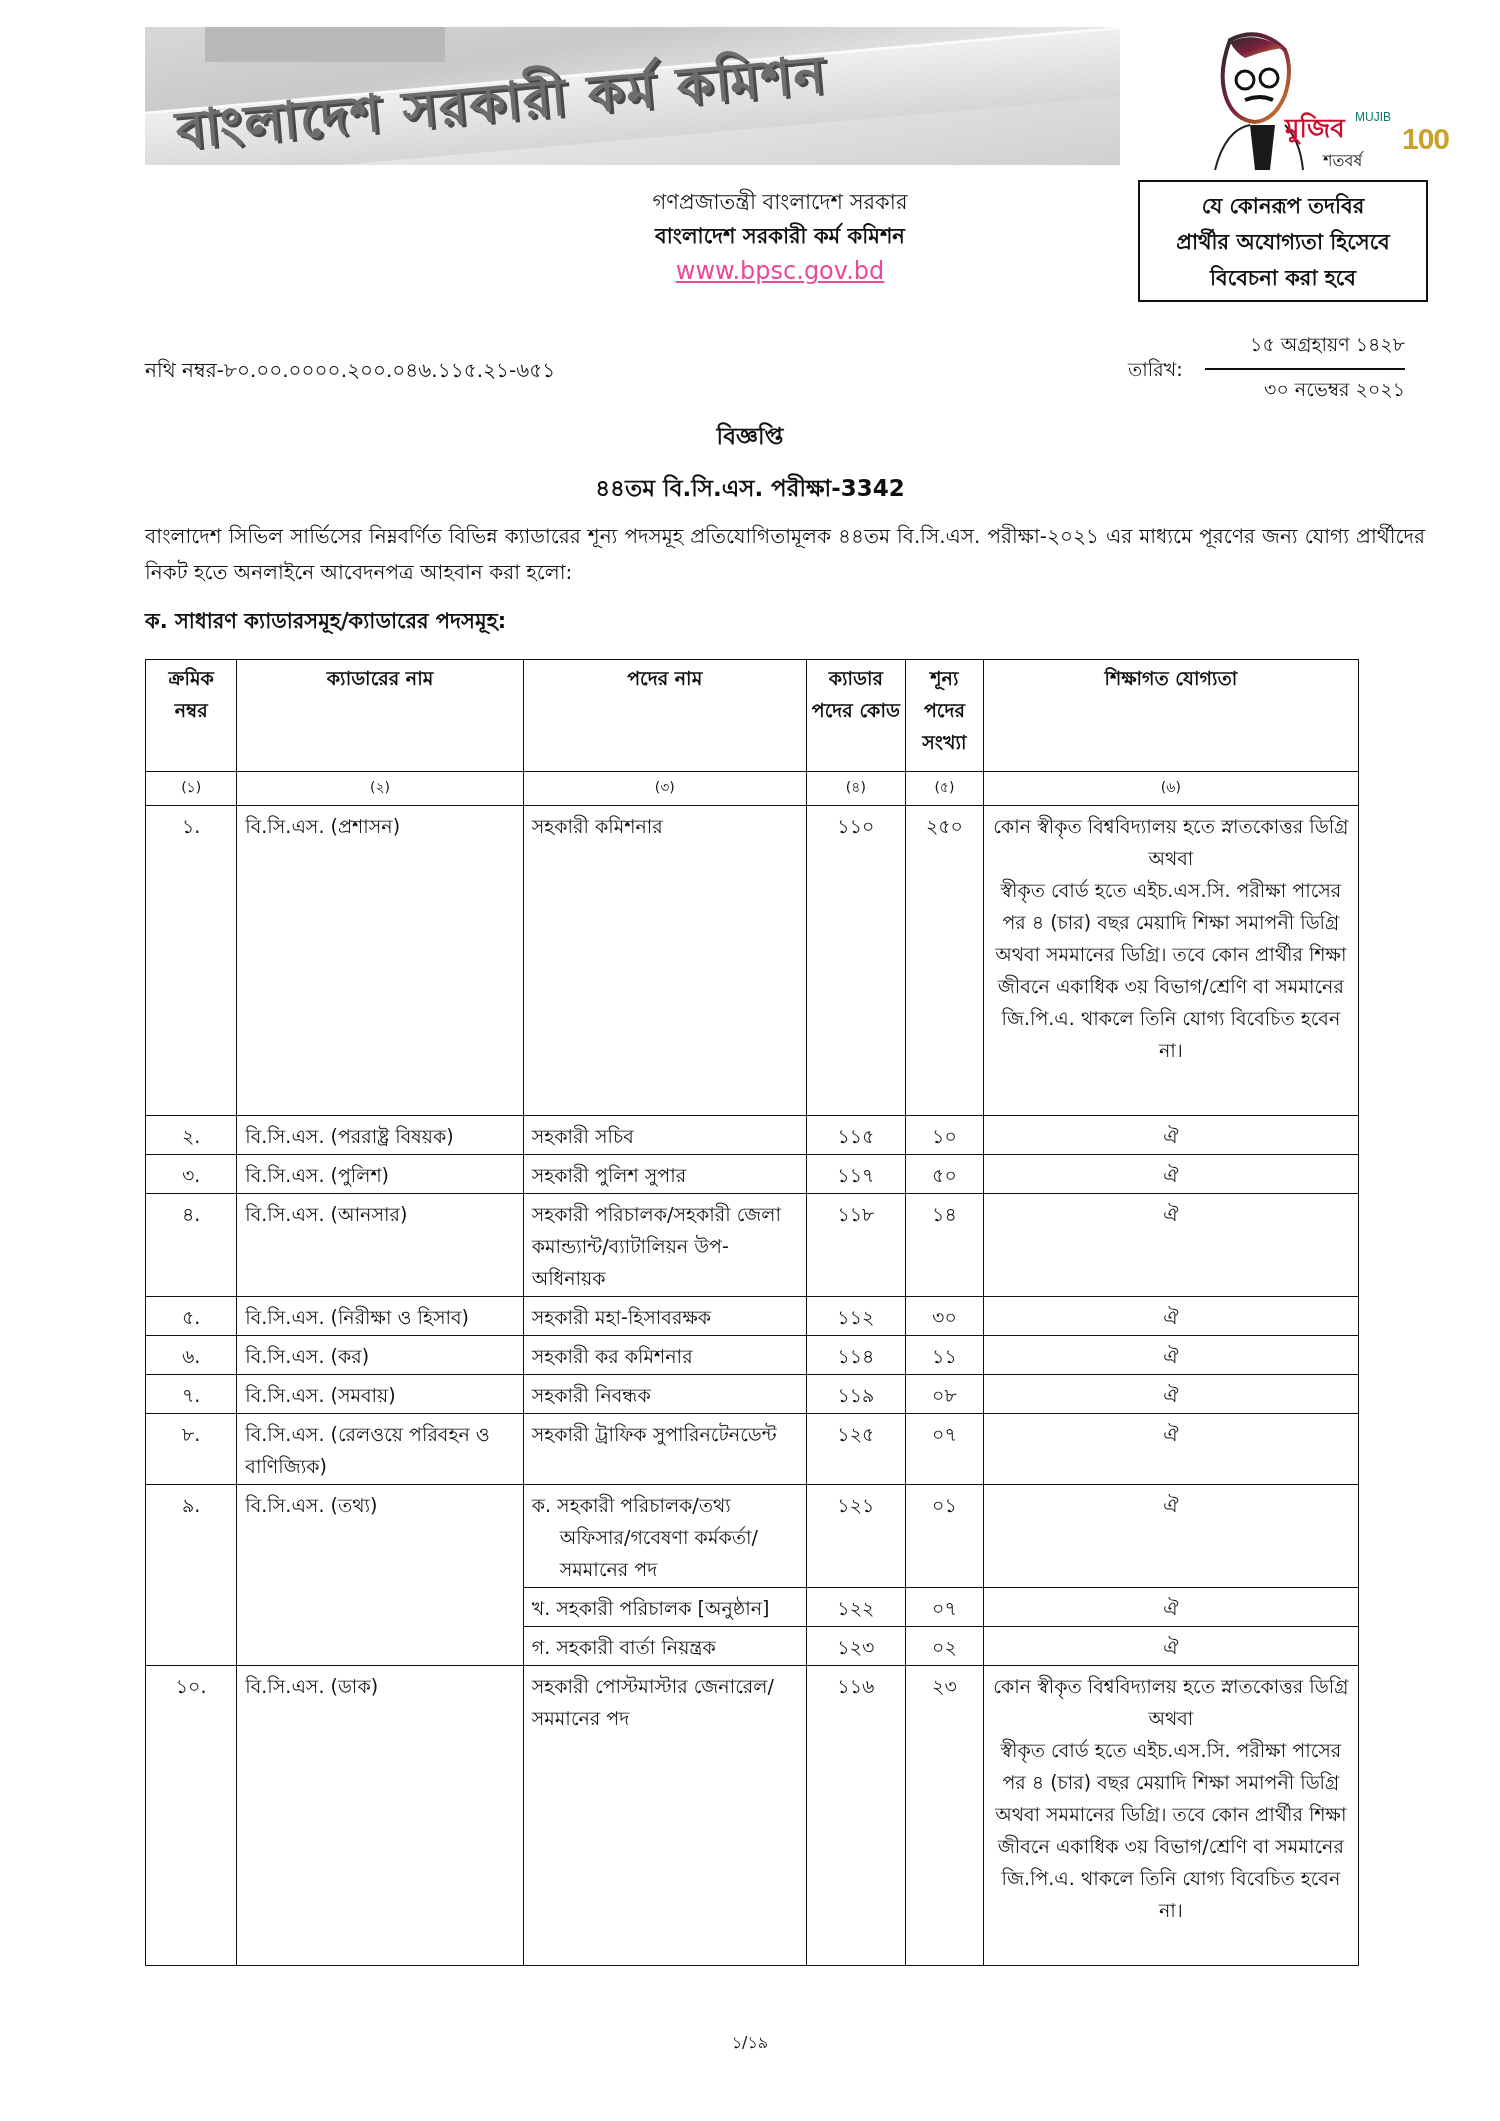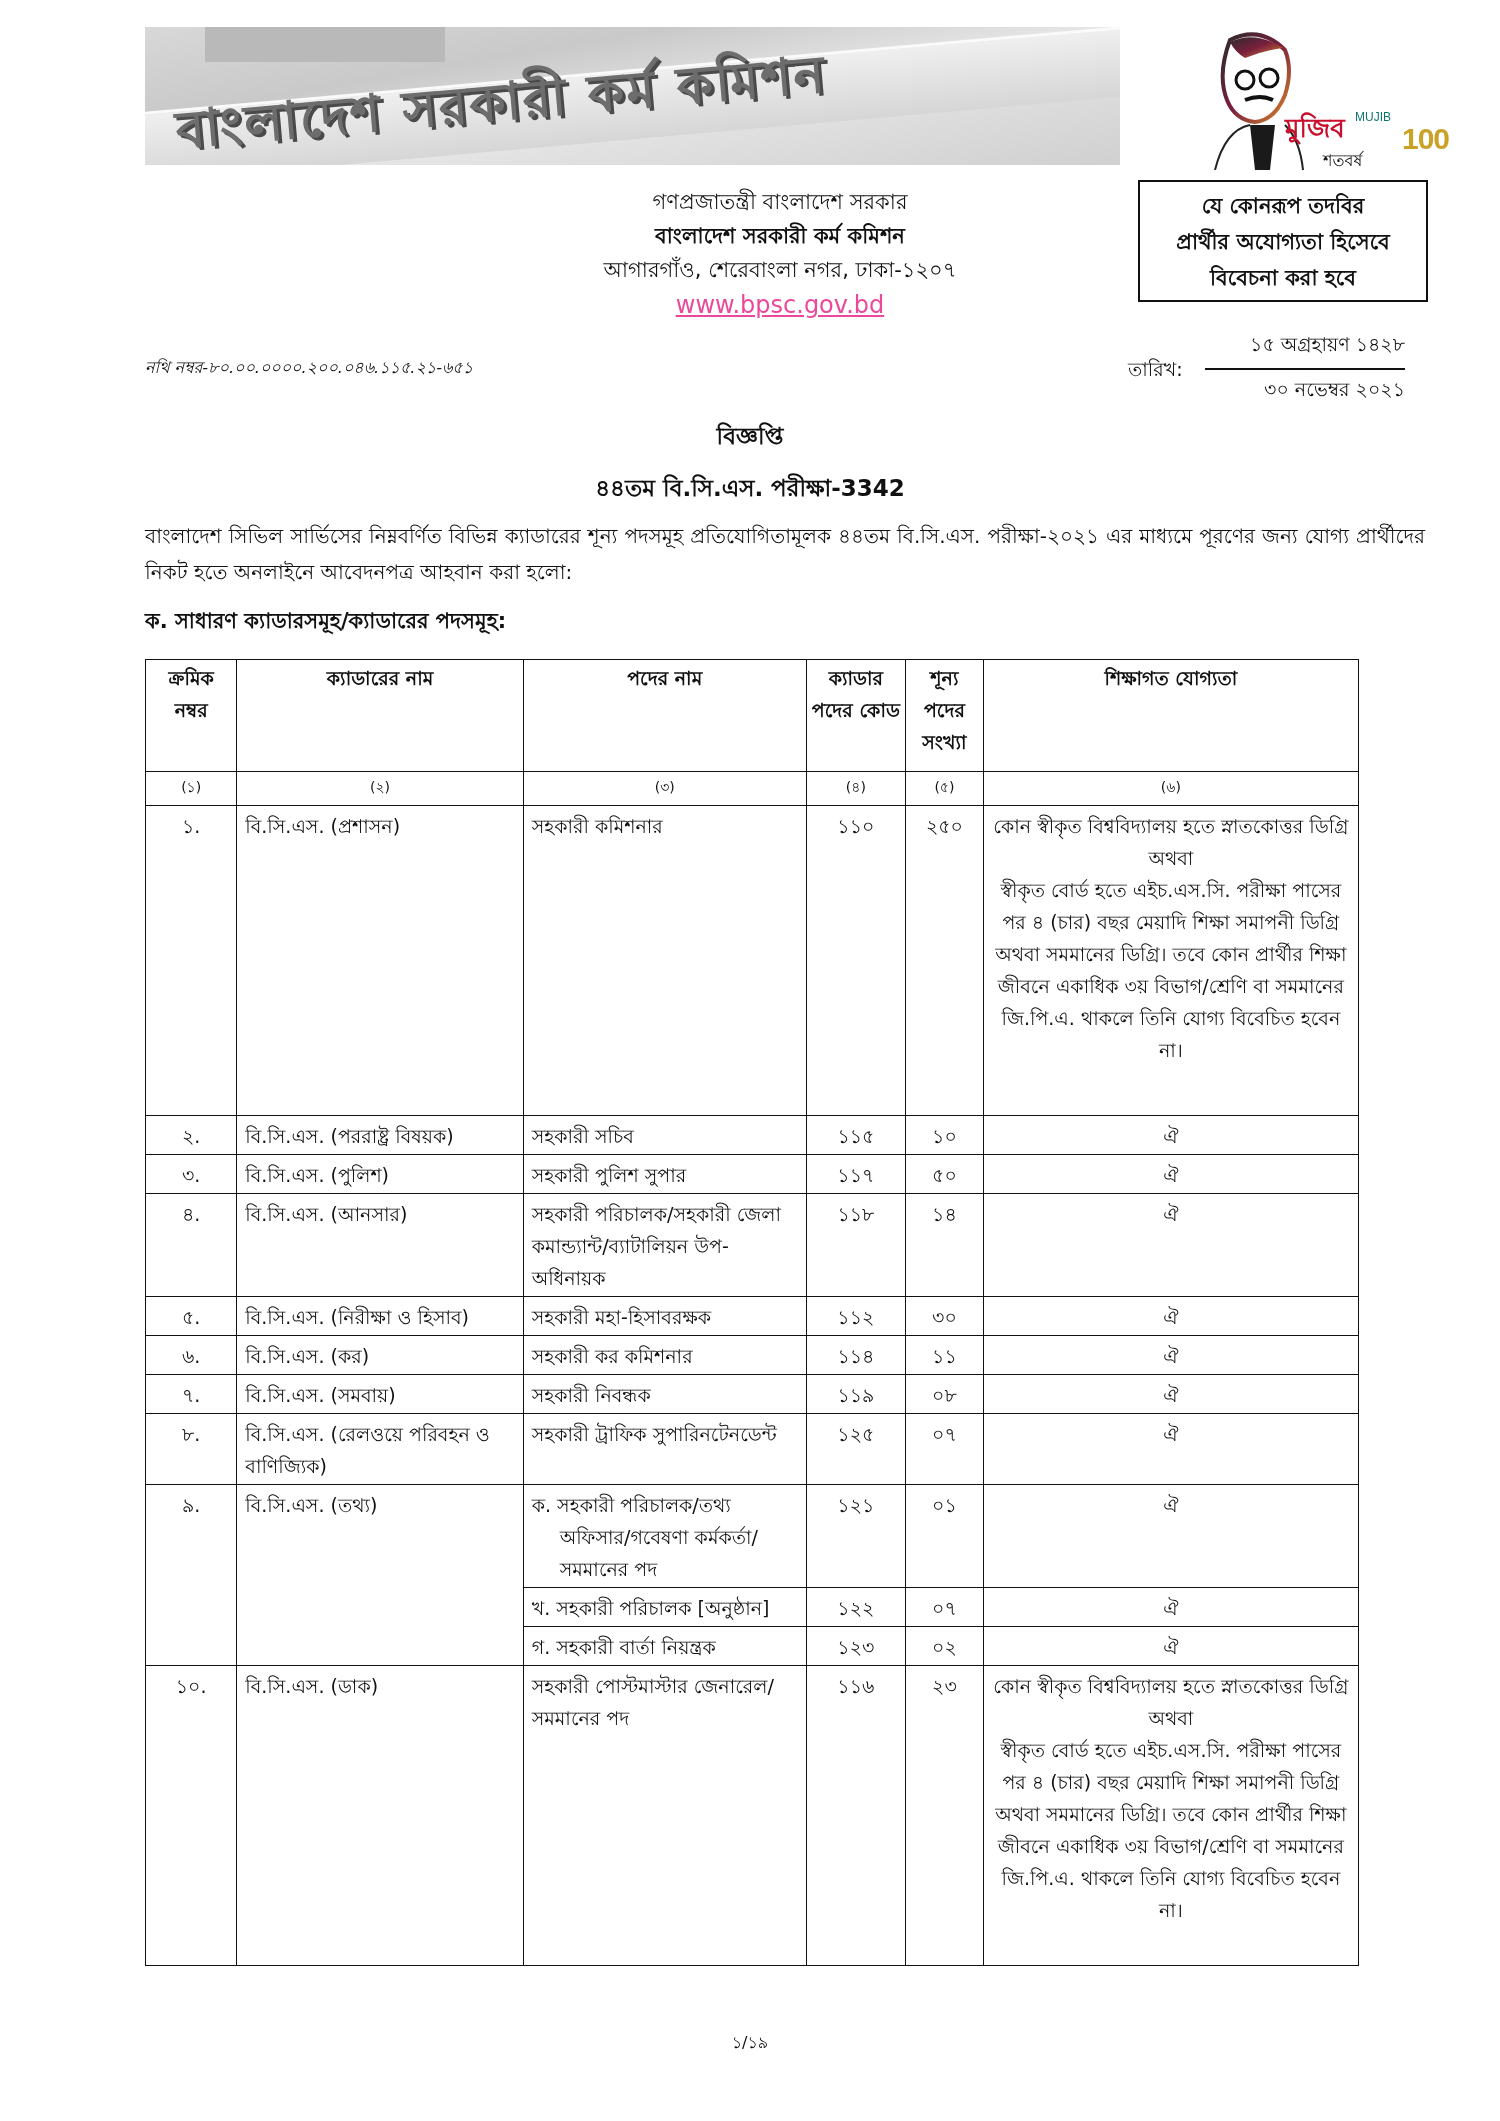--- a/index.html
+++ b/index.html
@@ -23,21 +23,21 @@
 
   .gov-block { position: absolute; left: 560px; top: 185px; width: 440px; text-align: center; }
   .gov-block div { font-size: 21px; line-height: 34px; }
   .gov-block .bold { font-weight: bold; }
   .gov-block .link { color: #ec4899; text-decoration: underline; font-family: "DejaVu Sans", sans-serif; font-size: 24px; line-height: 36px; }
 
   .warn-box { position: absolute; left: 1138px; top: 180px; width: 290px; height: 122px; border: 2px solid #111;
     text-align: center; padding-top: 6px; }
   .warn-box div { font-size: 21px; font-weight: bold; line-height: 36px; }
 
-  .file-no { position: absolute; left: 145px; top: 355px; font-size: 16px; font-style: italic; }
+  .file-no { position: absolute; left: 145px; top: 355px; font-size: 20px; }
   .date-label { position: absolute; left: 1128px; top: 355px; font-size: 19px; }
   .date-top { position: absolute; left: 1205px; top: 330px; width: 200px; text-align: right; font-size: 19px; }
   .date-line { position: absolute; left: 1205px; top: 368px; width: 200px; border-top: 2px solid #111; }
   .date-bottom { position: absolute; left: 1205px; top: 375px; width: 200px; text-align: right; font-size: 19px; }
 
   .title1 { position: absolute; left: 0; width: 1500px; top: 418px; text-align: center; font-size: 23px; font-weight: bold; }
   .title2 { position: absolute; left: 0; width: 1500px; top: 470px; text-align: center; font-size: 23px; font-weight: bold; }
   .intro { position: absolute; left: 145px; top: 518px; width: 1280px; font-size: 20px; line-height: 36px; text-align: justify; }
   .section-head { position: absolute; left: 145px; top: 605px; font-size: 21px; font-weight: bold; }
 
@@ -82,21 +82,20 @@
   </svg>
   <div class="mujib-bn">মুজিব</div>
   <div class="mujib-en">MUJIB</div>
   <div class="hundred">100</div>
   <div class="shatabarsha">শতবর্ষ</div>
 </div>
 
 <div class="gov-block">
   <div>গণপ্রজাতন্ত্রী বাংলাদেশ সরকার</div>
   <div class="bold">বাংলাদেশ সরকারী কর্ম কমিশন</div>
-  <div>আগারগাঁও, শেরেবাংলা নগর, ঢাকা-১২০৭</div>
   <div class="link">www.bpsc.gov.bd</div>
 </div>
 
 <div class="warn-box">
   <div>যে কোনরূপ তদবির</div>
   <div>প্রার্থীর অযোগ্যতা হিসেবে</div>
   <div>বিবেচনা করা হবে</div>
 </div>
 
 <div class="file-no">নথি নম্বর-৮০.০০.০০০০.২০০.০৪৬.১১৫.২১-৬৫১</div>

